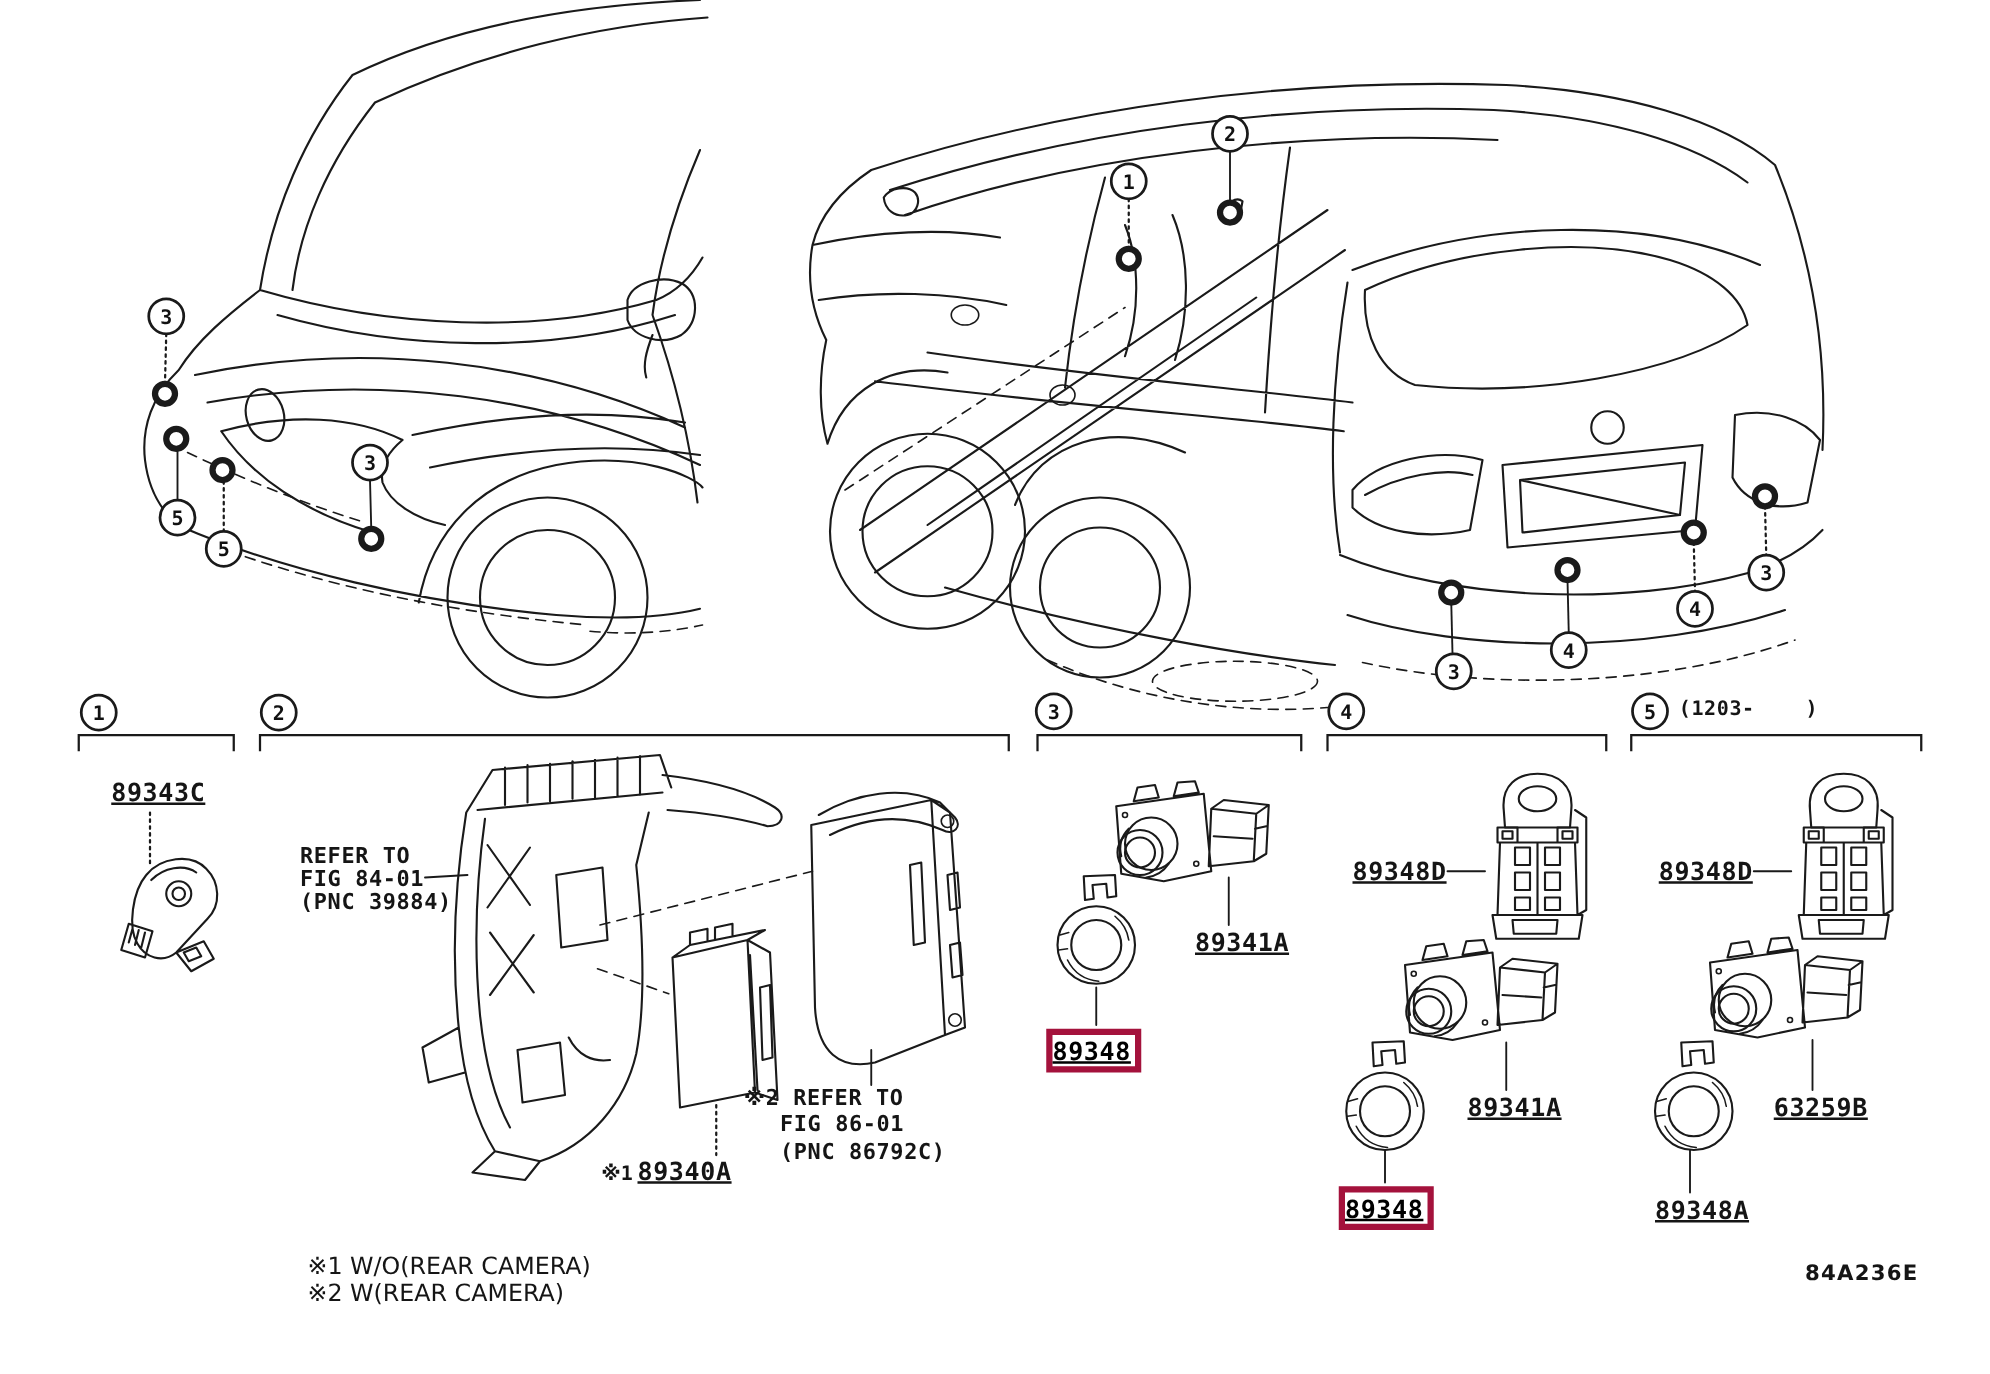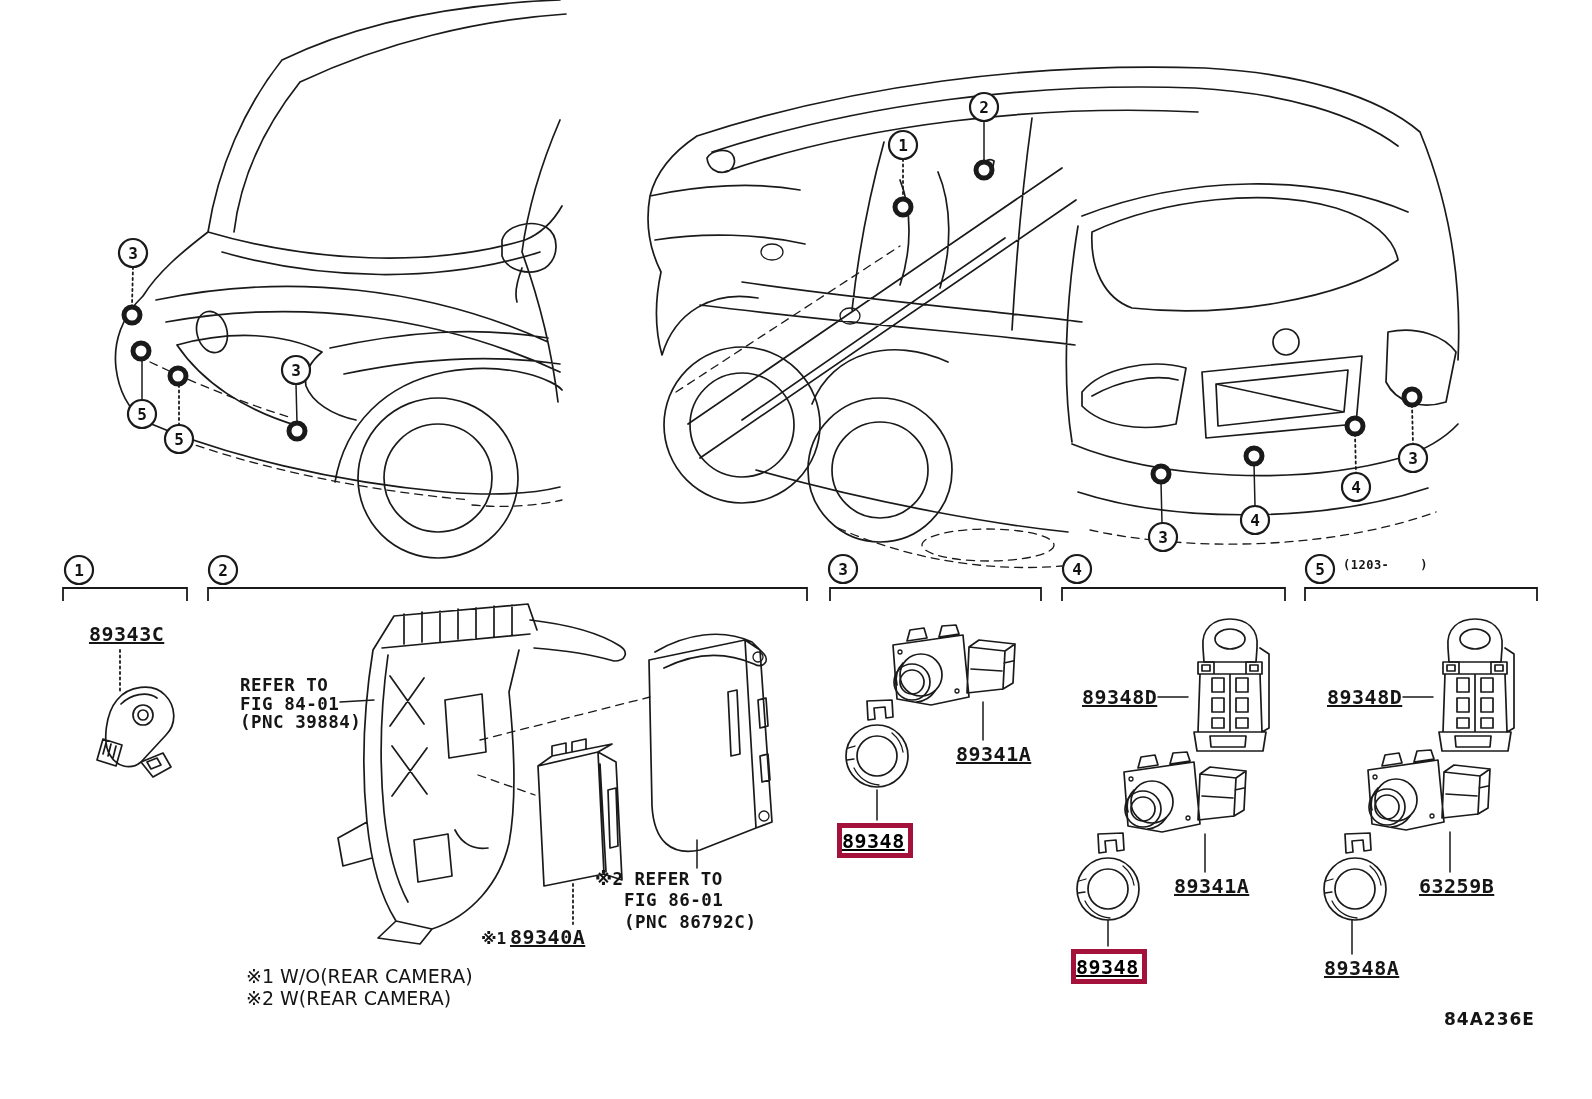--- a/index.html
+++ b/index.html
@@ -11,21 +11,21 @@
   .dash{stroke-dasharray:8 6;}
   .dotl{stroke-dasharray:2 3.5;stroke-width:1.8;}
   .lead{stroke-width:1.5;}
   .cocirc{fill:#fff;stroke:#1a1a1a;stroke-width:2.2;}
   .donut{fill:#fff;stroke:#1a1a1a;stroke-width:5;}
   .brk{fill:none;stroke:#1a1a1a;stroke-width:1.8;}
   span.lbl{position:absolute;line-height:1.05;color:#151515;white-space:pre;}
   .pn{font:bold 20px "DejaVu Sans Mono","DejaVu Sans",monospace;letter-spacing:0.5px;text-decoration:underline;}
   .pnsm{font:bold 16px "DejaVu Sans Mono","DejaVu Sans",monospace;}
   .ref{font:bold 17.5px "DejaVu Sans Mono","DejaVu Sans",monospace;letter-spacing:0.5px;}
-  .note{font:19px "DejaVu Sans","Liberation Sans",sans-serif;color:#222;}
+  .note{font:19px "DejaVu Sans","Liberation Sans",sans-serif;color:#222;margin-top:37px;}
   .co{position:absolute;width:28px;text-align:center;line-height:18px;
       font:bold 16px "DejaVu Sans Mono","DejaVu Sans",monospace;color:#111;}
   .figcode{font:bold 17px "DejaVu Sans","Liberation Sans",sans-serif;color:#222;letter-spacing:1px;}
   .hl-box{position:absolute;box-sizing:border-box;border:5px solid var(--highlight,#a4123c);
           background:#fff;display:flex;align-items:center;}
 </style>
 </head>
 <body>
 
 <div class="canvas">
@@ -262,21 +262,21 @@
       M 1158,697 L 1188,697 M 1205,834 L 1205,872 M 1108,920 L 1108,946
       M 1403,697 L 1433,697 M 1450,832 L 1450,872 M 1352,920 L 1352,954"></path>
   </g>
 </svg>
 
 <span class="co" style="left:65px;top:561px">1</span>
 <span class="co" style="left:209px;top:561px">2</span>
 <span class="co" style="left:829px;top:560px">3</span>
 <span class="co" style="left:1063px;top:560px">4</span>
 <span class="co" style="left:1306px;top:560px">5</span>
-<span class="lbl ref" style="left:1343px;top:559px;font-size:12px">(1203-    )</span>
+<span class="lbl ref" style="left:1343px;top:559px;font-size:16px">(1203-    )</span>
 
 <span class="co" style="left:119px;top:244px">3</span>
 <span class="co" style="left:128px;top:405px">5</span>
 <span class="co" style="left:165px;top:430px">5</span>
 <span class="co" style="left:282px;top:361px">3</span>
 <span class="co" style="left:889px;top:136px">1</span>
 <span class="co" style="left:970px;top:98px">2</span>
 <span class="co" style="left:1149px;top:528px">3</span>
 <span class="co" style="left:1241px;top:511px">4</span>
 <span class="co" style="left:1342px;top:478px">4</span>

